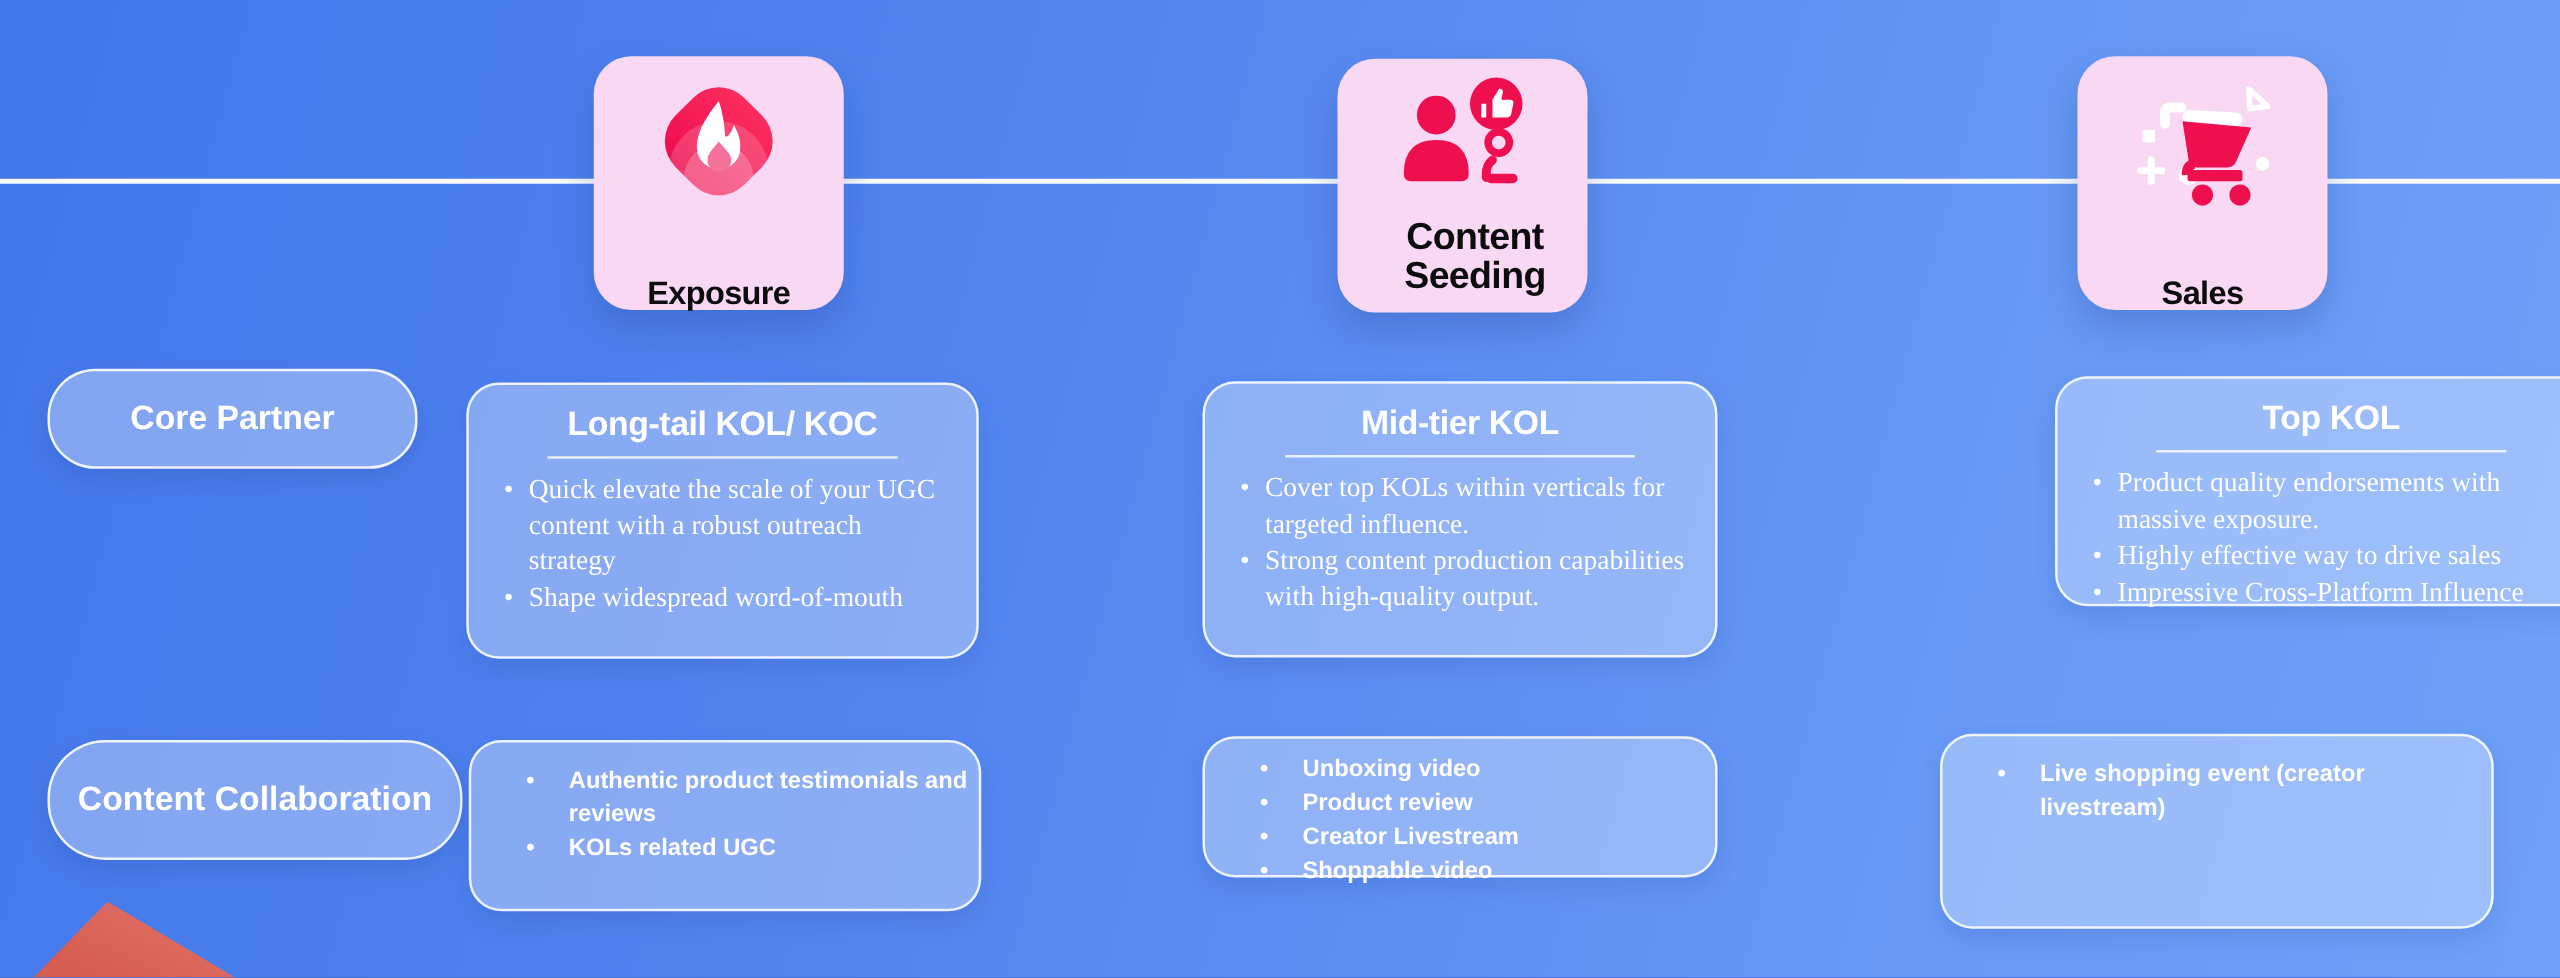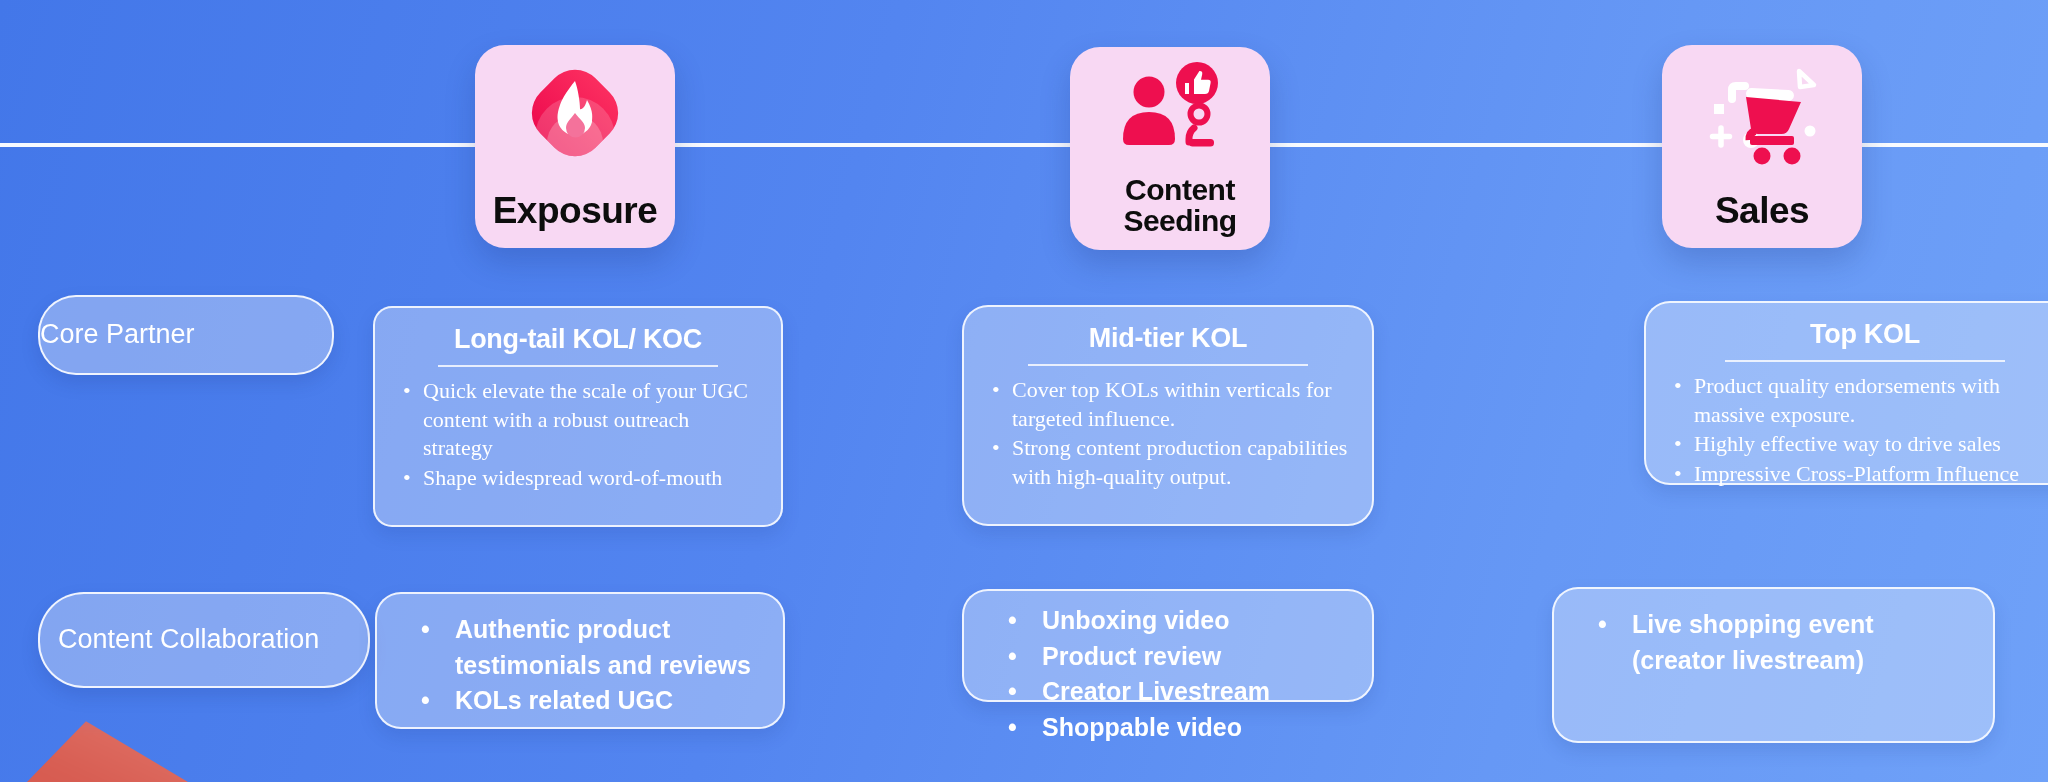--- a/index.html
+++ b/index.html
@@ -22,33 +22,33 @@
   }
   
   .stage-card{
     position:absolute;z-index:2;width:200px;height:203px;
     background:#f8d8f3;border-radius:30px;
     box-shadow:0 14px 30px rgba(25,45,120,.22);
     display:flex;flex-direction:column;align-items:center;
   }
   .stage-icon{margin-top:16px;flex:0 0 auto;}
   .stage-label{
-    margin-top:auto;margin-bottom:18px;
-    font-weight:bold;color:#0d0d0d;font-size:37px;line-height:1.04;
+    margin-top:auto;
+    font-weight:bold;color:#0d0d0d;font-size:26px;line-height:1.04;
     text-align:center;letter-spacing:-.5px;
   }
   .stage-label.two-line{font-size:30px;margin-bottom:14px;padding-left:20px;}
   
   .pill{
     position:absolute;z-index:2;
     background:rgba(255,255,255,.33);
     border:2px solid rgba(255,255,255,.88);
     box-shadow:0 8px 18px rgba(25,45,120,.15);
-    display:flex;align-items:center;
-    color:#fff;font-weight:normal;font-size:27px;text-align:center;line-height:1.18;
+    display:flex;align-items:center;justify-content:center;
+    color:#fff;font-weight:bold;font-size:27px;text-align:center;line-height:1.18;
   }
   .panel{
     position:absolute;z-index:2;
     background:rgba(255,255,255,.33);
     border:2px solid rgba(255,255,255,.85);
     border-radius:26px;
     box-shadow:0 8px 18px rgba(25,45,120,.13);
     color:#fff;box-sizing:border-box;
   }
   .panel-title{
@@ -57,21 +57,21 @@
   }
   .rule{height:2px;width:280px;margin:10px auto 10px auto;background:rgba(255,255,255,.8);}
   ul.bullets{
     margin:0;padding:0 18px 0 26px;list-style:none;
     font-size:22px;line-height:1.3;
   }
   ul.bullets li{position:relative;padding-left:22px;margin:0 0 1px 0;font-family:Liberation Serif, serif;}
   ul.bullets li::before{content:"•";position:absolute;left:2px;}
   ul.bullets-bold{
     margin:0;padding:18px 8px 0 34px;list-style:none;
-    font-size:25px;font-weight:bold;line-height:1.42;
+    font-size:19px;font-weight:bold;line-height:1.42;
   }
   ul.bullets-bold li{position:relative;padding-left:44px;margin:0;}
   ul.bullets-bold li::before{content:"•";position:absolute;left:10px;}
   .panel.narrow-text ul.bullets-bold{padding-right:62px;}
 </style>
 </head>
 <body>
 
 <div class="stage">
 
@@ -136,21 +136,21 @@
     <div class="stage-label">Sales</div>
   </div>
 
   <div class="pill" style="left:38px;top:295px;width:292px;height:76px;border-radius:38px;">
     <span>Core Partner</span>
   </div>
   <div class="pill" style="left:38px;top:592px;width:292px;height:92px;border-radius:46px;padding:0 18px;">
     <span>Content Collaboration</span>
   </div>
 
-  <div class="panel" style="left:373px;top:306px;width:410px;height:221px;border-radius:19px;">
+  <div class="panel" style="left:373px;top:306px;width:410px;height:221px;">
     <div class="panel-title">Long-tail KOL/ KOC</div>
     <div class="rule"></div>
     <ul class="bullets">
         <li>Quick elevate the scale of your UGC content with a robust outreach strategy</li>
         <li>Shape widespread word-of-mouth</li>
       </ul>
   </div>
 
   <div class="panel" style="left:962px;top:305px;width:412px;height:221px;">
     <div class="panel-title">Mid-tier KOL</div>

